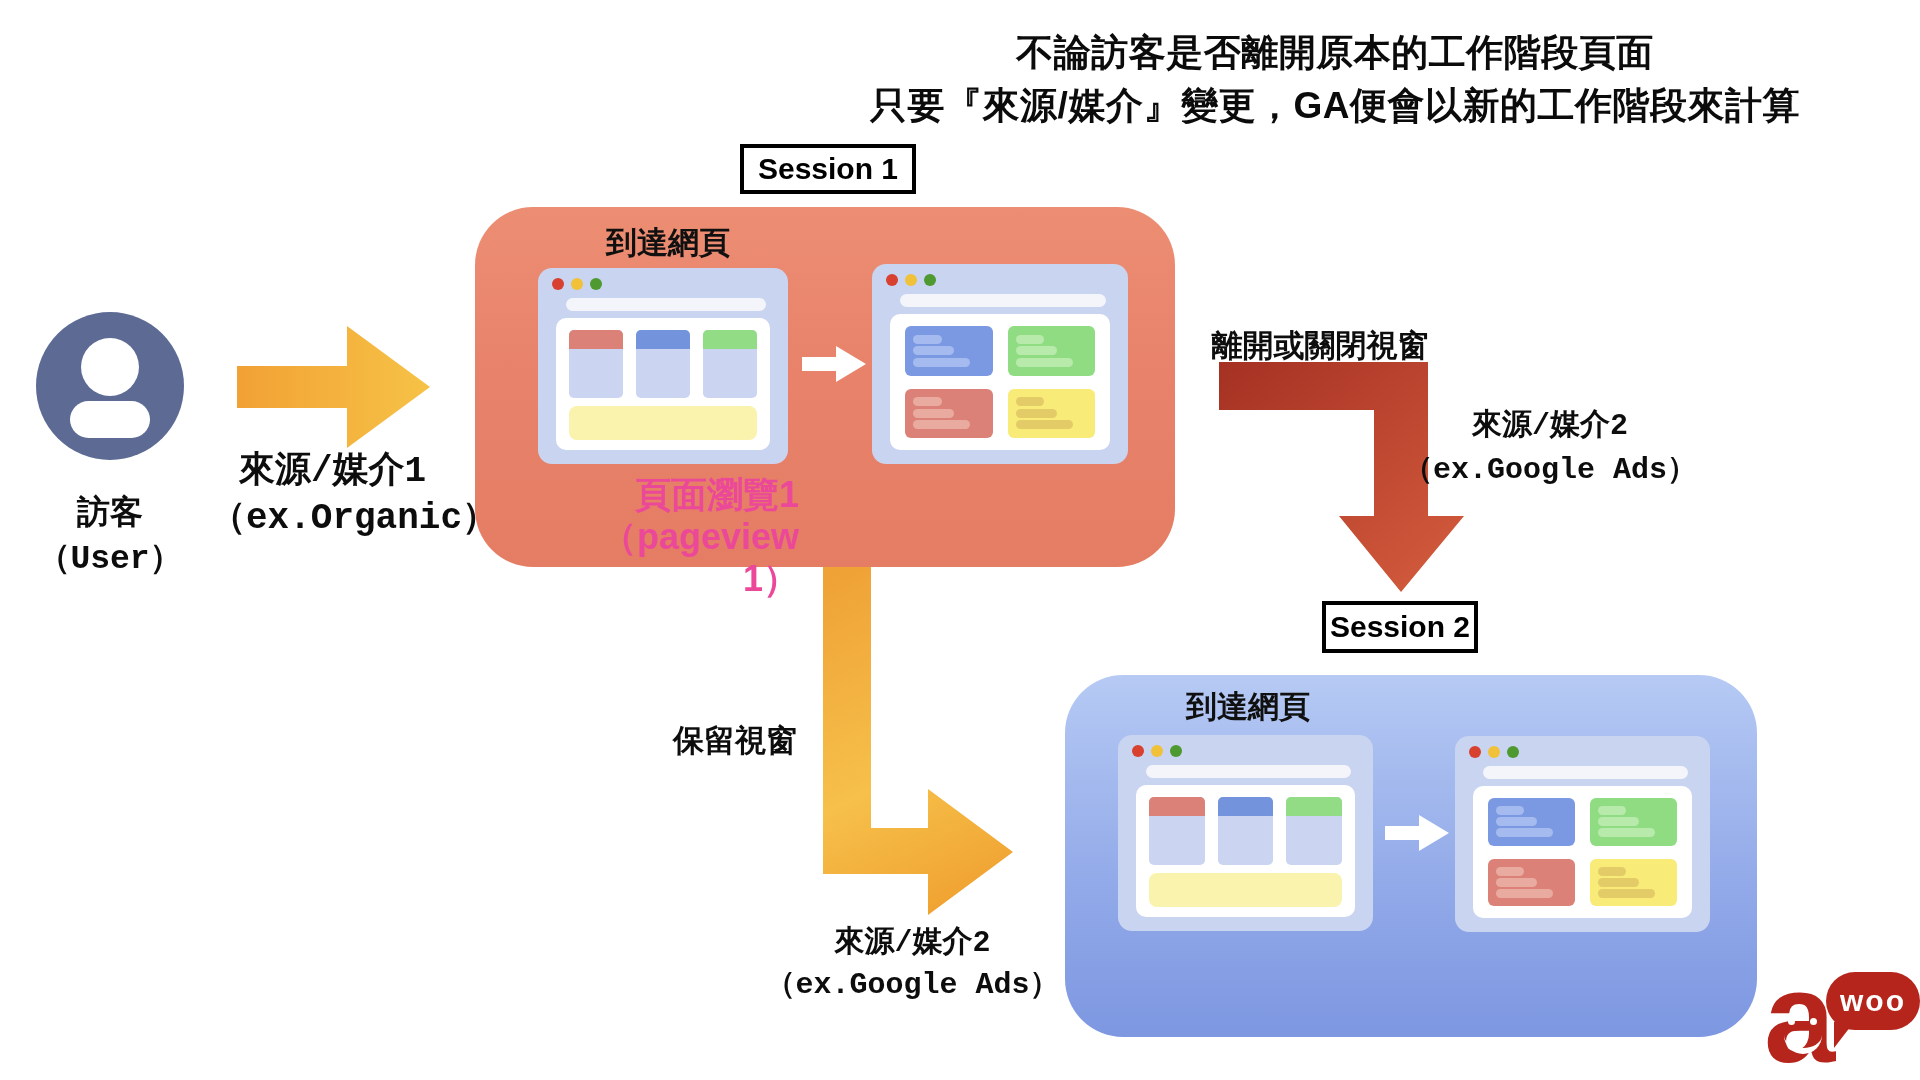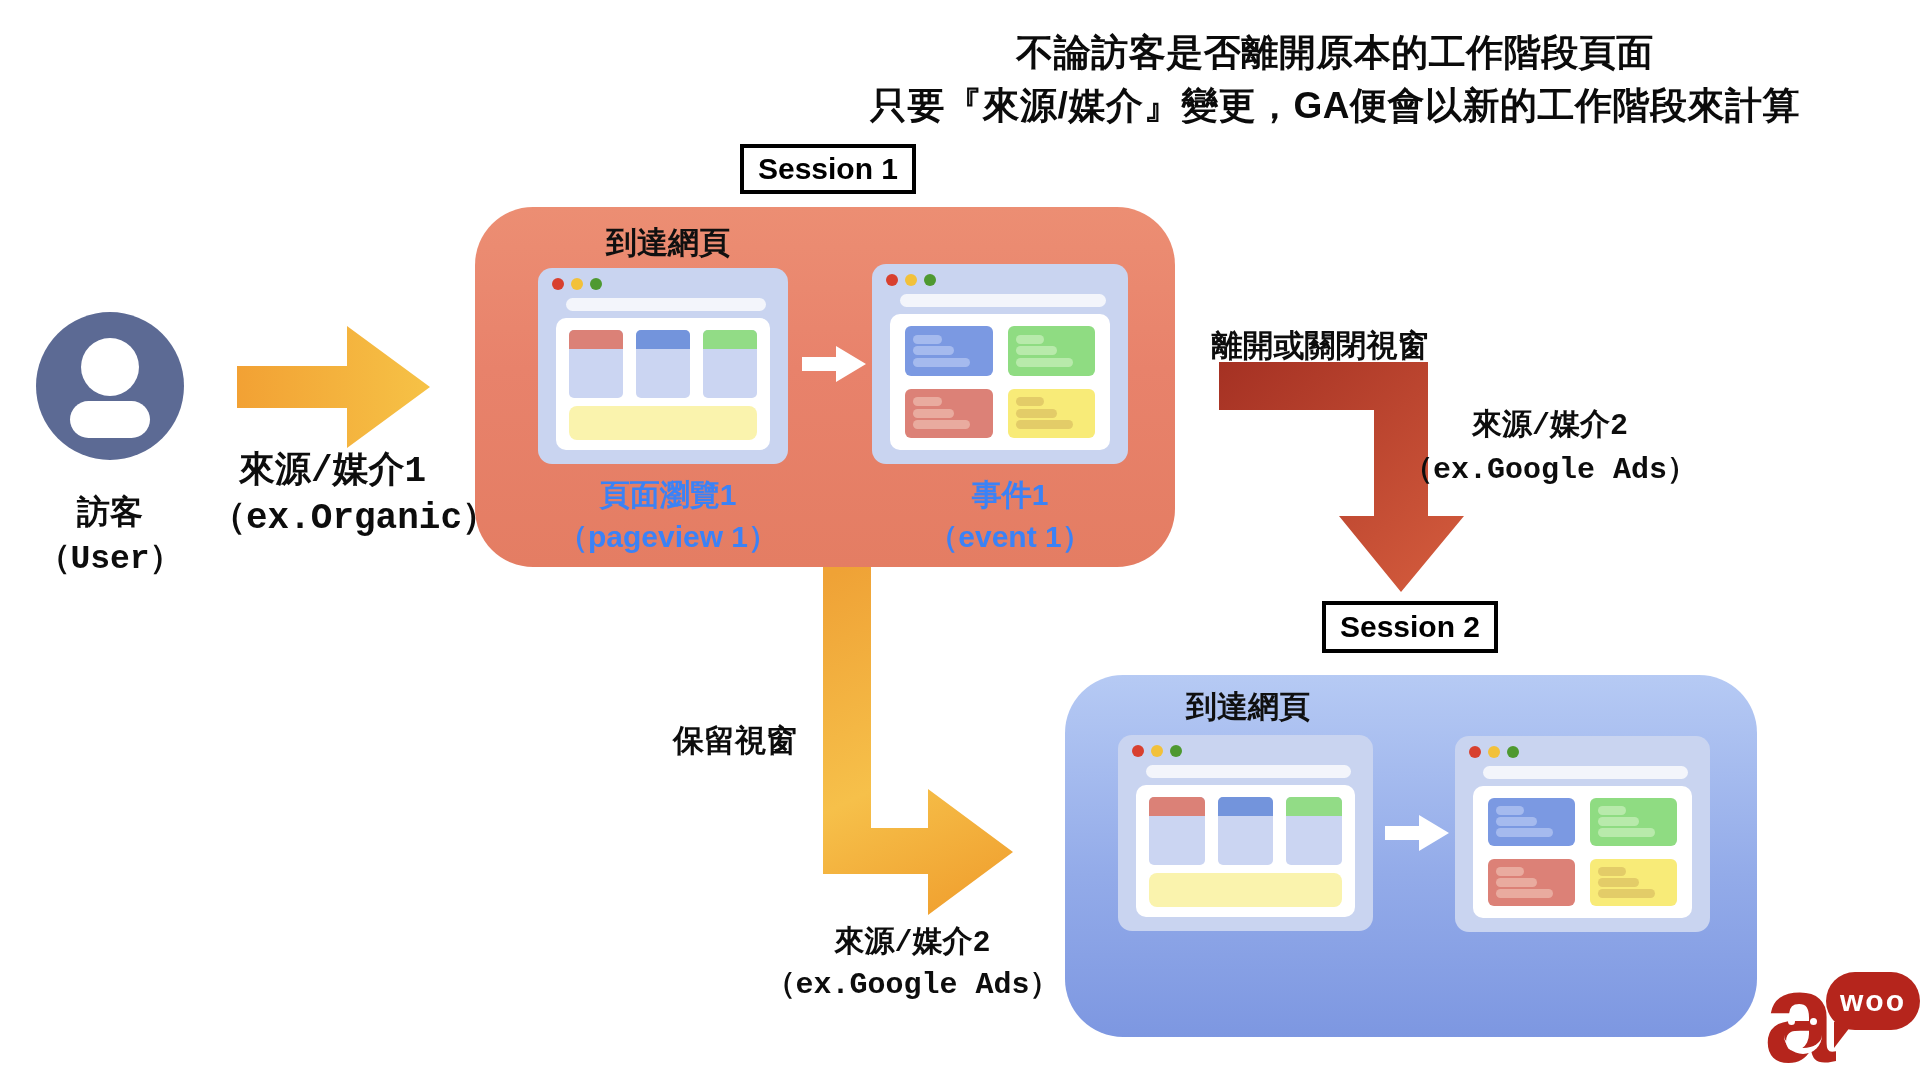--- a/index.html
+++ b/index.html
@@ -14,21 +14,21 @@
     font-weight:bold;font-size:37px;line-height:53px;color:#0b0b0b;letter-spacing:0.5px;
   }
 
   
   .session-tag{
     position:absolute;background:#fff;border:4px solid #000;box-sizing:border-box;
     display:flex;align-items:center;justify-content:center;
     font-weight:bold;font-size:30px;color:#000;
   }
   #s1tag{left:740px;top:144px;width:176px;height:50px;}
-  #s2tag{left:1322px;top:601px;width:176px;height:52px;}
+  #s2tag{left:1322px;top:601px;width:156px;height:52px;}
 
   
   .panel{position:absolute;border-radius:58px;}
   #panel1{left:475px;top:207px;width:700px;height:360px;
     background:linear-gradient(180deg,#EC8E73 0%,#E8826B 45%,#E47D63 100%);}
   #panel2{left:1065px;top:675px;width:692px;height:362px;
     background:linear-gradient(180deg,#B6CAF4 0%,#93ABE9 55%,#7D97E1 100%);}
 
   .landing{position:absolute;width:260px;text-align:center;
     font-weight:bold;font-size:31px;color:#101010;}
@@ -58,22 +58,22 @@
   .ecard{border-radius:6px;padding:6px 8px;display:flex;flex-direction:column;justify-content:space-evenly;}
   .ecard i{display:block;height:9px;border-radius:5px;}
   .ecard i:nth-child(1){width:40%;}
   .ecard i:nth-child(2){width:58%;}
   .ecard i:nth-child(3){width:80%;}
   .ecard.blue{background:#7B99E2;}   .ecard.blue i{background:#A5BAEE;}
   .ecard.green{background:#8FDC82;}  .ecard.green i{background:#B8EAAB;}
   .ecard.red{background:#DC8177;}    .ecard.red i{background:#E9AB9F;}
   .ecard.yellow{background:#F8EB78;} .ecard.yellow i{background:#E3CC68;}
 
-  .wcaption{position:absolute;width:262px;text-align:center;color:#3b82f6;
-    font-weight:bold;font-size:30px;line-height:42px;}
+  .wcaption{position:absolute;width:262px;text-align:right;color:#ec4899;
+    font-weight:bold;font-size:36px;line-height:42px;}
 
   
   .user-icon{position:absolute;left:36px;top:312px;width:148px;height:148px;border-radius:50%;background:#5C6A94;}
   .uhead{position:absolute;left:50%;top:26px;transform:translateX(-50%);width:58px;height:58px;border-radius:50%;background:#fff;}
   .ubody{position:absolute;left:50%;bottom:22px;transform:translateX(-50%);width:80px;height:37px;border-radius:19px;background:#fff;}
 
   
   .lbl{position:absolute;text-align:center;font-weight:bold;color:#0d0d0d;}
   .lbl .l1,.lbl .l2{display:block;font-family:Liberation Mono, monospace;}
   #userLbl{left:12px;top:492px;width:196px;font-size:33px;line-height:45px;}
@@ -192,24 +192,20 @@
             <i></i>
           </div>
       </div>
     </div>
   </div>
 
   <div class="wcaption" style="left:537px;top:474px;">
     <span>頁面瀏覽1</span><br>
     <span>（pageview 1）</span>
   </div>
-  <div class="wcaption" style="left:879px;top:474px;">
-    <span>事件1</span><br>
-    <span>（event 1）</span>
-  </div>
 
   <div class="bwin" style="left:1118px;top:735px;width:255px;height:196px;">
     <div class="dots">
       <span class="dot r"></span>
       <span class="dot y"></span>
       <span class="dot g"></span>
     </div>
     <div class="urlbar"></div>
     <div class="bcontent">
       <div class="cols">

